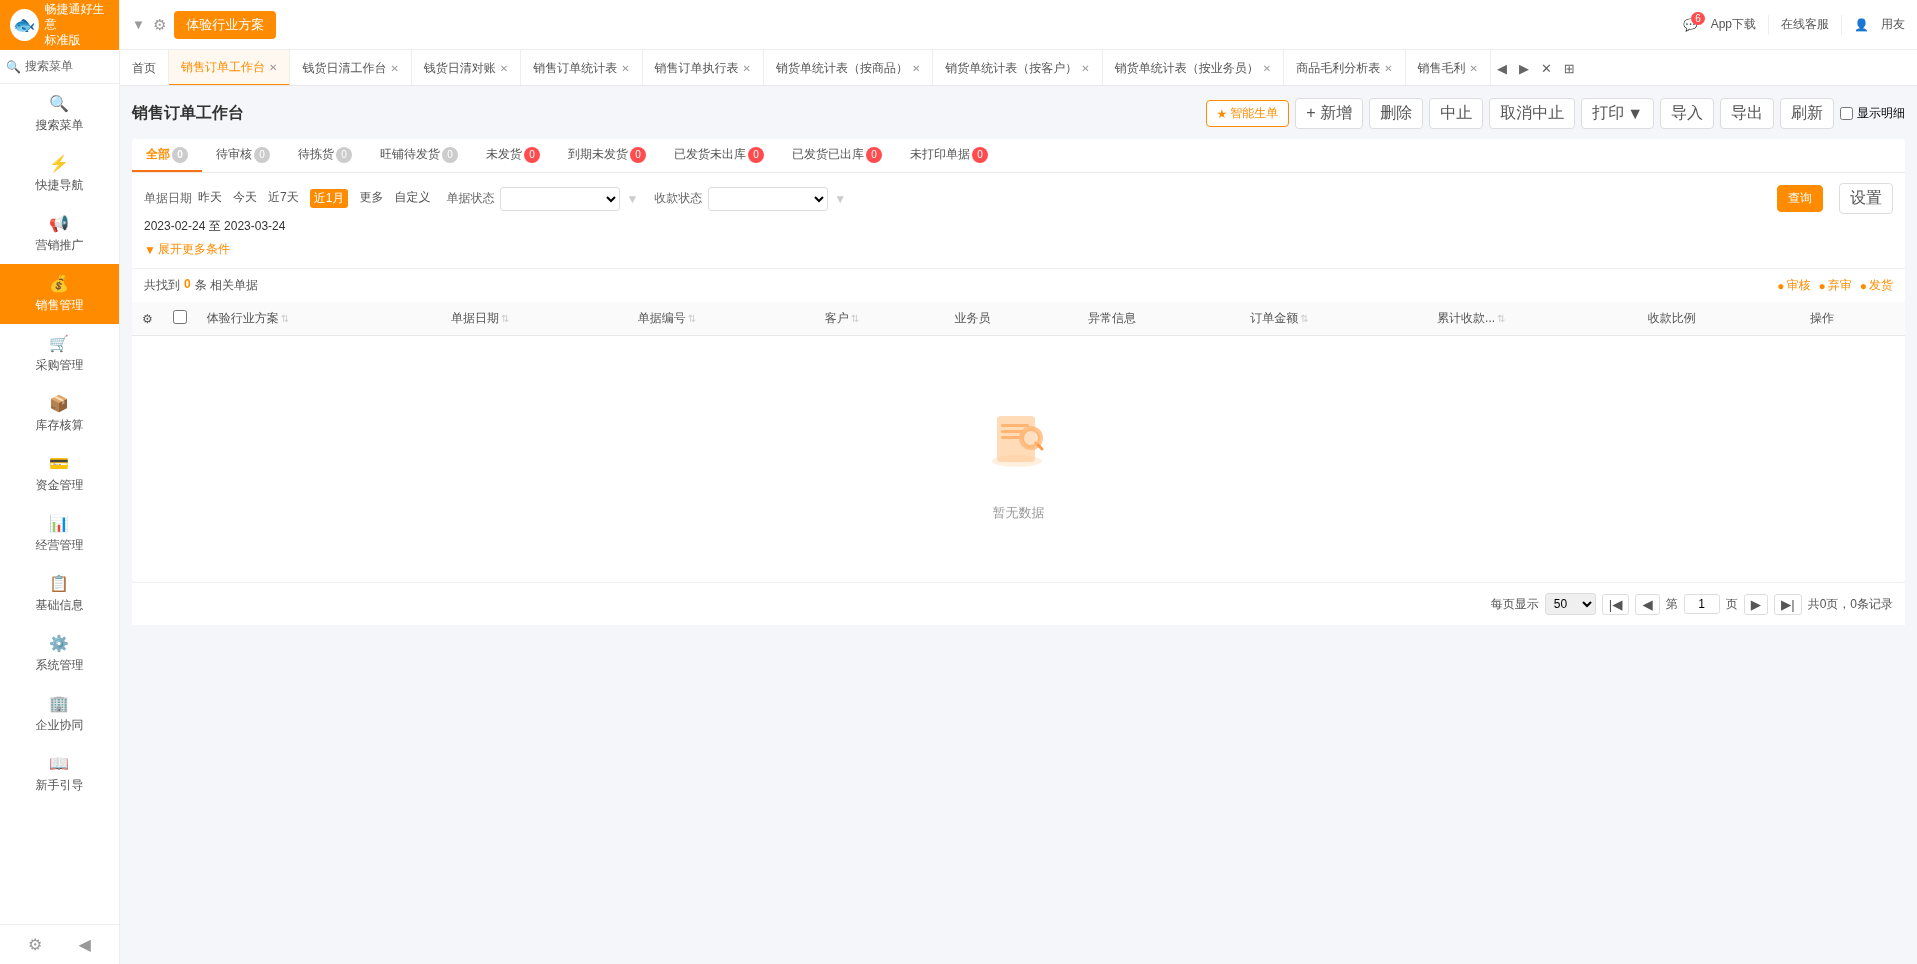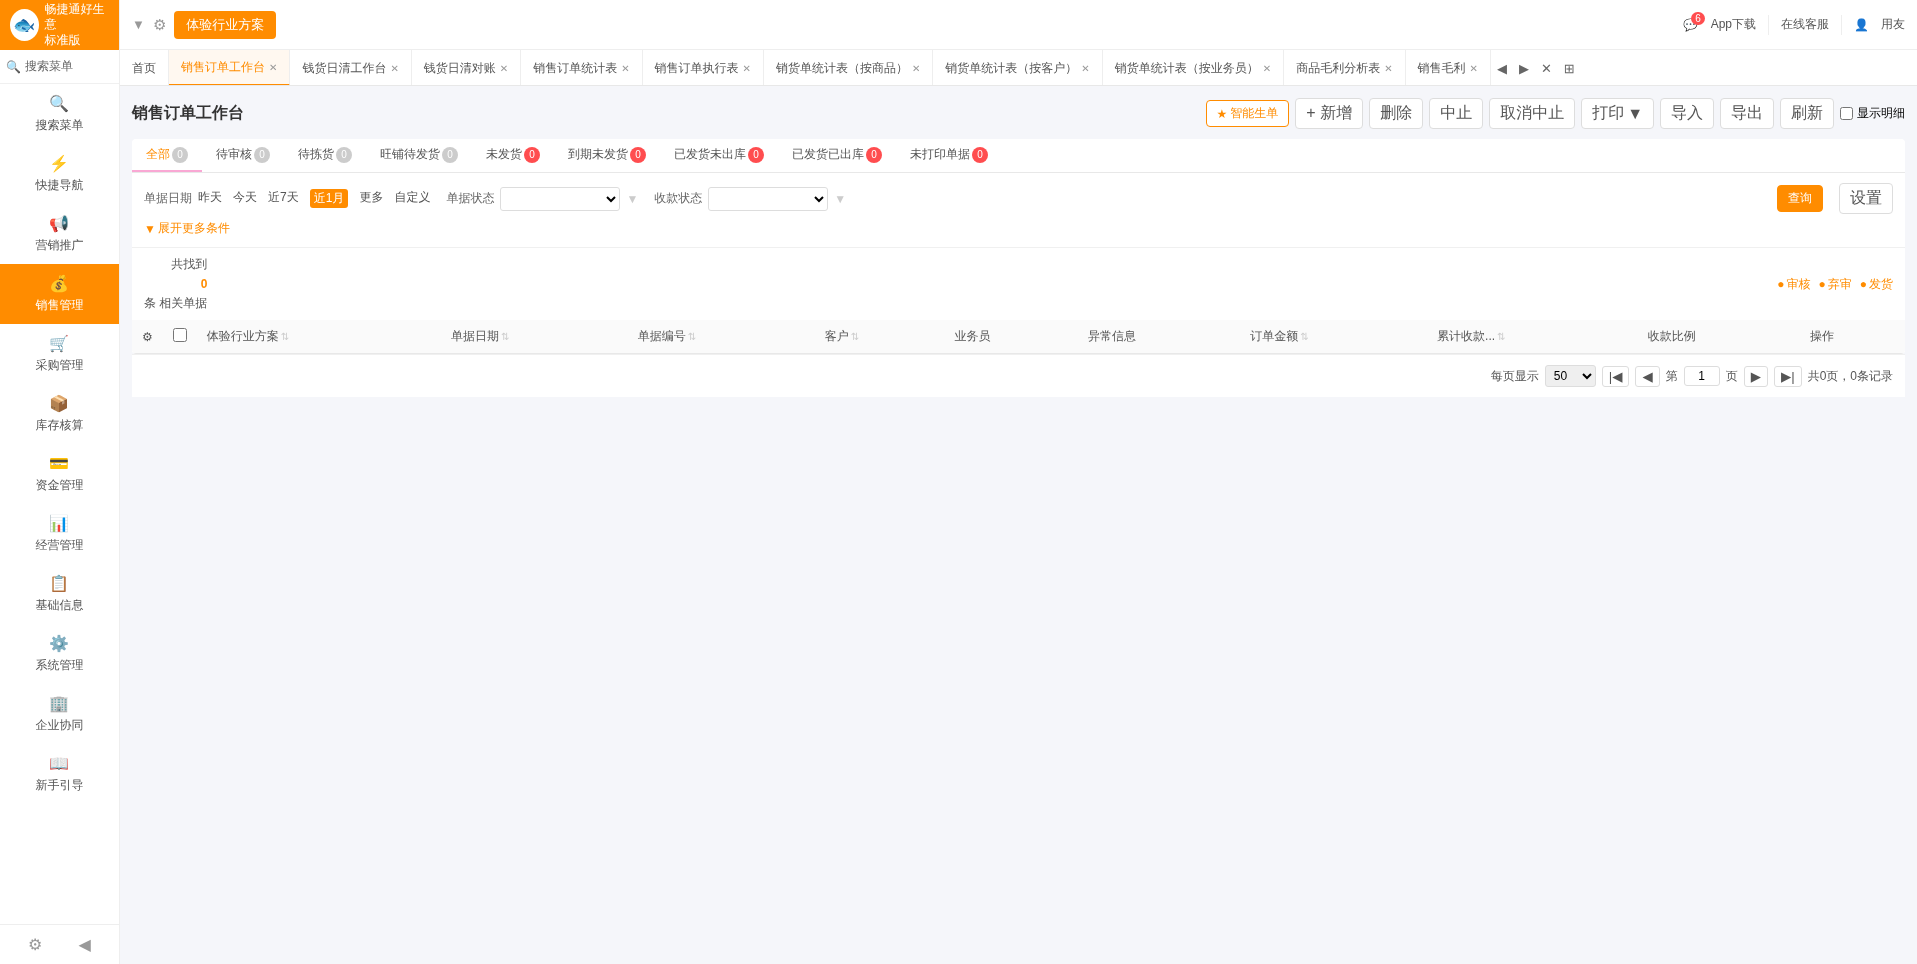--- a/index.html
+++ b/index.html
@@ -42,39 +42,39 @@
     .page-header { display: flex; align-items: center; justify-content: space-between; margin-bottom: 10px; }
     .page-title { font-size: 16px; font-weight: bold; color: #333; }
     .page-actions { display: flex; align-items: center; gap: 6px; }
     .btn-smart { background: #fff; color: #ff8c00; border: 1px solid #ff8c00; border-radius: 4px; padding: 4px 10px; font-size: 12px; cursor: pointer; display: flex; align-items: center; gap: 3px; }
     .btn-action { background: #fff; color: #555; border: 1px solid #ddd; border-radius: 4px; padding: 4px 10px; font-size: 16px; cursor: pointer; display: flex; align-items: center; gap: 3px; }
     .btn-primary { background: #ff8c00; color: #fff; border: 1px solid #ff8c00; border-radius: 4px; padding: 4px 10px; font-size: 12px; cursor: pointer; }
 
     
     .subtabs { display: flex; gap: 0; border-bottom: 1px solid #e8e8e8; background: #fff; border-radius: 4px 4px 0 0; overflow: hidden; margin-bottom: 0; }
     .subtab { padding: 7px 14px; font-size: 12px; color: #555; cursor: pointer; white-space: nowrap; border-bottom: 2px solid transparent; }
-    .subtab.active { color: #ff8c00; border-bottom: 2px solid #f9a8d4; }
+    .subtab.active { color: #ff8c00; border-bottom: 2px solid #f97316; font-weight: bold; }
     .subtab-badge { display: inline-flex; align-items: center; justify-content: center; background: #ff4d4f; color: #fff; border-radius: 8px; padding: 0 4px; font-size: 10px; margin-left: 2px; min-width: 16px; height: 16px; }
     .subtab-badge.gray { background: #ccc; }
 
     
     .filter-area { background: #fff; padding: 10px 12px; border-bottom: 1px solid #f0f0f0; }
     .filter-row { display: flex; align-items: center; gap: 16px; flex-wrap: wrap; }
     .filter-item { display: flex; align-items: center; gap: 6px; font-size: 12px; color: #555; }
     .filter-label { white-space: nowrap; color: #666; }
     .date-links { display: flex; gap: 11px; }
     .date-link { font-size: 12px; color: #555; cursor: pointer; }
     .date-link.active { color: #fff; background: #ff8c00; border-radius: 3px; padding: 1px 4px; }
     .filter-select { border: 1px solid #ddd; border-radius: 3px; padding: 3px 6px; font-size: 12px; min-width: 120px; background: #fff; }
     .expand-btn { color: #ff8c00; font-size: 12px; cursor: pointer; display: flex; align-items: center; gap: 2px; }
 
     
     .table-area { background: #fff; border-radius: 0 0 4px 4px; overflow: auto; }
     .table-toolbar { display: flex; align-items: center; justify-content: space-between; padding: 8px 12px; font-size: 12px; color: #555; }
-    .table-toolbar-left { display: flex; align-items: flex-end; gap: 4px; flex-direction: column; }
+    .table-toolbar-left { display: flex; align-items: flex-start; gap: 4px; }
     .table-toolbar-right { display: flex; align-items: center; gap: 8px; }
     .toolbar-btn { color: #ff8c00; font-size: 12px; cursor: pointer; display: flex; align-items: center; gap: 2px; }
     table { width: 100%; border-collapse: collapse; font-size: 12px; }
     th { background: #fafafa; padding: 8px 10px; text-align: left; color: #555; border-bottom: 1px solid #e8e8e8; white-space: nowrap; font-weight: normal; }
     .col-sort { display: flex; align-items: center; gap: 2px; cursor: pointer; }
     .sort-icon { color: #ccc; font-size: 10px; }
 
     
     .empty-state { display: flex; flex-direction: column; align-items: center; justify-content: center; padding: 60px 0; color: #999; font-size: 13px; gap: 12px; }
 
@@ -300,20 +300,23 @@
           <div class="filter-item">
             <span class="filter-label">收款状态</span>
             <select class="filter-select">
               <option value=""></option>
             </select>
             <span style="color:#ccc;">▼</span>
           </div>
           <button class="btn-primary" style="margin-left:auto;">查询</button>
           <button class="btn-action">设置</button>
         </div>
+        <div style="margin-top:4px;">
+          <span style="font-size:12px; color:#333;">2023-02-24 至 2023-03-24</span>
+        </div>
         <div style="margin-top:6px; text-align:center;">
           <span class="expand-btn">
             <span>▼</span>
             <span>展开更多条件</span>
           </span>
         </div>
       </div>
 
       <div class="table-area">
         <div class="table-toolbar">
@@ -386,20 +389,37 @@
                 </div>
               </th>
               <th>收款比例</th>
               <th>操作</th>
             </tr>
           </thead>
           <tbody id="table-body">
           </tbody>
         </table>
 
+        <div class="empty-state">
+          <div style="font-size:72px;">
+            
+            <svg width="80" height="80" viewBox="0 0 80 80" fill="none" xmlns="http://www.w3.org/2000/svg">
+              <ellipse cx="38" cy="65" rx="25" ry="6" fill="#ffe0c0" opacity="0.5"></ellipse>
+              <rect x="18" y="20" width="38" height="46" rx="4" fill="#ffcc99" opacity="0.7"></rect>
+              <rect x="22" y="28" width="28" height="3" rx="1.5" fill="#ff9944" opacity="0.6"></rect>
+              <rect x="22" y="34" width="22" height="3" rx="1.5" fill="#ff9944" opacity="0.6"></rect>
+              <rect x="22" y="40" width="26" height="3" rx="1.5" fill="#ff9944" opacity="0.6"></rect>
+              <circle cx="52" cy="42" r="12" fill="#ffb877" opacity="0.8"></circle>
+              <circle cx="52" cy="42" r="8" fill="#fff" opacity="0.5"></circle>
+              <line x1="57" y1="47" x2="63" y2="53" stroke="#ff9944" stroke-width="3" stroke-linecap="round"></line>
+              <circle cx="52" cy="42" r="8" stroke="#ffb877" stroke-width="2" fill="none"></circle>
+            </svg>
+          </div>
+          <span>暂无数据</span>
+        </div>
 
       </div>
 
     </div>
 
     <div class="pagination">
       <span>每页显示</span>
       <select class="page-select">
         <option value="50">50</option>
         <option value="100">100</option>

